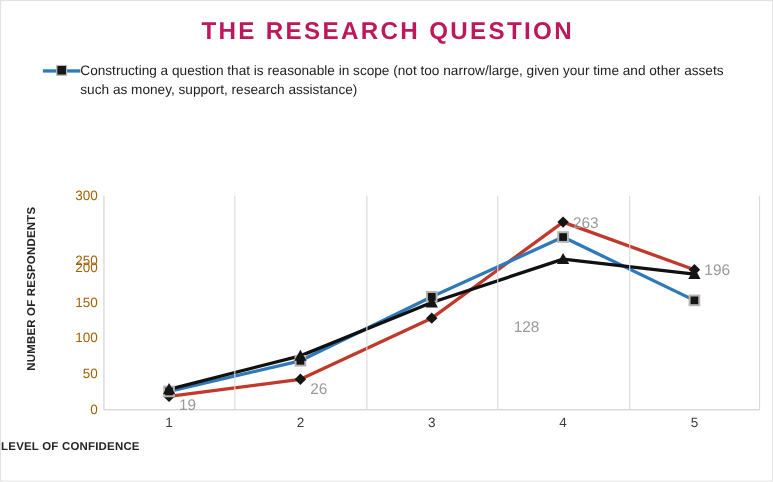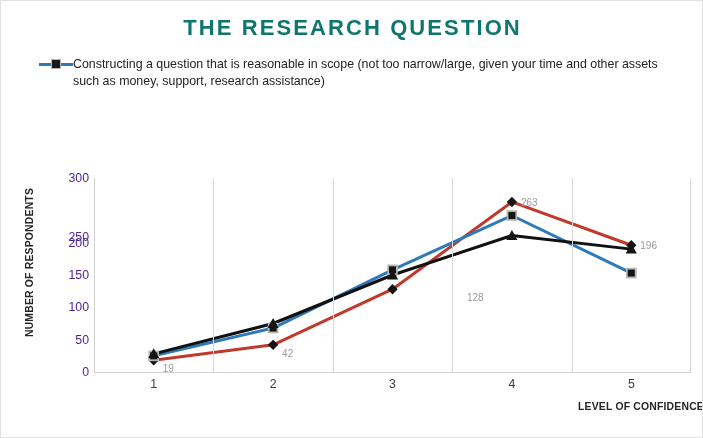--- a/index.html
+++ b/index.html
@@ -22,21 +22,21 @@
   
   #chart-title {
     position: absolute;
     left: 0;
     top: 14px;
     width: 703px;
     text-align: center;
     font-size: 22px;
     font-weight: bold;
     letter-spacing: 2.1px;
-    color: #0f766e;
+    color: #be185d;
     white-space: nowrap;
   }
   
   #legend {
     position: absolute;
     left: 38px;
     top: 55px;
     width: 650px;
   }
   .legend-row {
@@ -109,21 +109,21 @@
     color: #252525;
     transform: rotate(-90deg);
     white-space: nowrap;
   }
   .y-tick {
     position: absolute;
     right: 0;
     width: 40px;
     text-align: right;
     font-size: 12.3px;
-    color: #4c1d95;
+    color: #a16207;
     transform: translateY(-50%);
   }
   #y-ticks {
     position: absolute;
     left: 42px;
     top: 0;
     width: 46px;
     height: 203px;
   }
   #plot {
@@ -163,37 +163,37 @@
     text-align: center;
     font-size: 12.3px;
     color: #3a3a3a;
     transform: translateX(-50%);
   }
   #x-axis-title {
     position: absolute;
     left: 0;
     top: 232px;
     width: 703px;
-    text-align: right;
+    text-align: left;
     font-size: 10.4px;
     font-weight: bold;
     letter-spacing: 0.2px;
     color: #252525;
   }
   #series-svg {
     position: absolute;
     left: 0;
     top: 0;
     width: 597px;
     height: 194px;
     overflow: visible;
   }
   .dlabel {
     position: absolute;
-    font-size: 10px;
+    font-size: 14px;
     color: #9a9a9a;
     white-space: nowrap;
     transform: translateY(-50%);
   }
 </style>
 </head>
 <body>
 
 <div id="chart-card">
 
@@ -279,19 +279,19 @@
         <div class="vgrid" style="left: 477.6px;"></div>
         <div class="vgrid" style="left: 596px;"></div>
       </div>
     <div id="x-axis-title">LEVEL OF CONFIDENCE</div>
   <div class="x-tick" style="left: 152.7px;">1</div>
       <div class="x-tick" style="left: 272.1px;">2</div>
       <div class="x-tick" style="left: 391.5px;">3</div>
       <div class="x-tick" style="left: 510.9px;">4</div>
       <div class="x-tick" style="left: 630.3px;">5</div>
       <div class="dlabel" style="left: 161.7px; top: 199.36px;">19</div>
-      <div class="dlabel" style="left: 281.1px; top: 183.84px;">42</div>
+      <div class="dlabel" style="left: 281.1px; top: 183.84px;">26</div>
       <div class="dlabel" style="left: 422px; top: 128.227px; margin-left: 44px;">128</div>
       <div class="dlabel" style="left: 519.9px; top: 32.9267px;">263</div>
       <div class="dlabel" style="left: 639.3px; top: 76.2533px;">196</div>
     </div>
 
 </div>
 
 </body></html>

